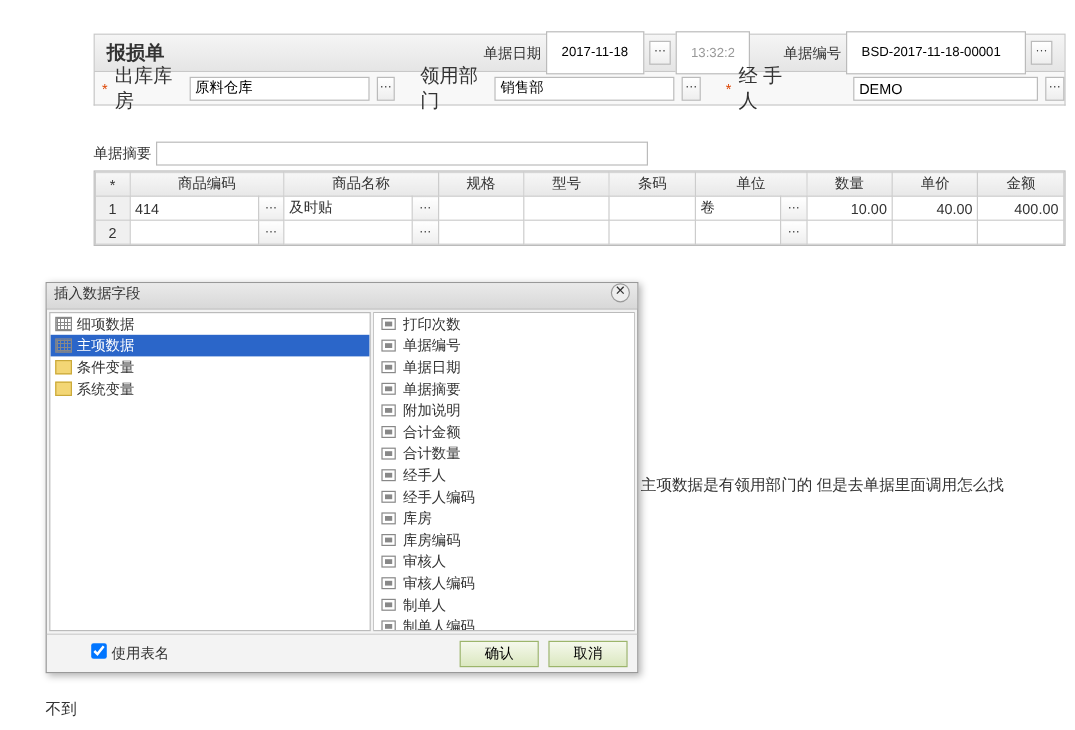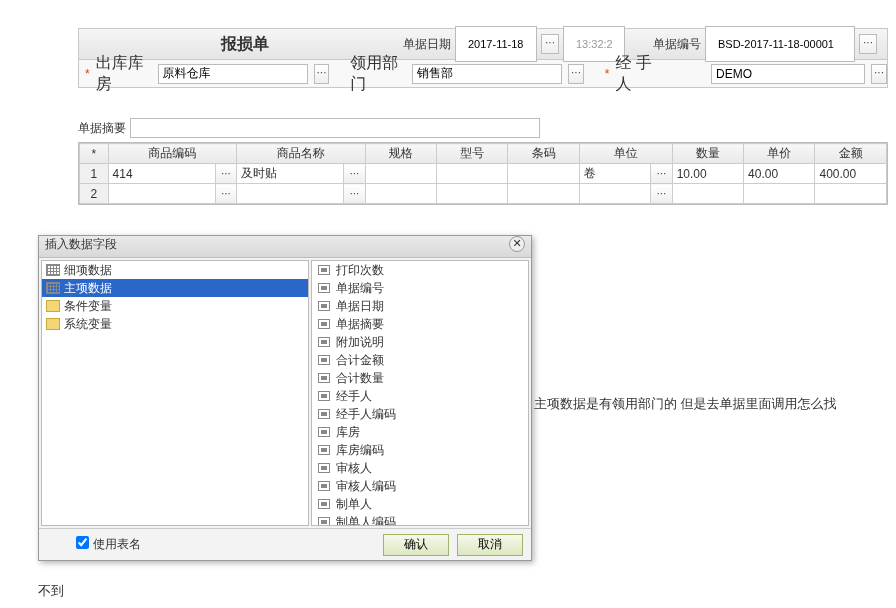--- a/index.html
+++ b/index.html
@@ -1,20 +1,20 @@
 <!DOCTYPE html>
 <html><head>
 <meta charset="utf-8">
 <style>
 * { box-sizing: border-box; margin: 0; padding: 0; font-family: "Microsoft YaHei", SimSun, Arial, sans-serif; }
 body { background: #fff; font-size: 12px; color: #333; width: 896px; height: 608px; position: relative; overflow: hidden; }
 
 .form-area { position: absolute; left: 78px; top: 28px; right: 8px; }
 .title-bar { background: linear-gradient(#f5f5f5,#e5e5e5); border: 1px solid #c8c8c8; height: 32px; display: flex; align-items: center; padding: 0 10px; }
-.title-bar .title { font-size: 16px; font-weight: bold; color: #333; flex: 0 0 180px; text-align: right; }
+.title-bar .title { font-size: 16px; font-weight: bold; color: #333; flex: 0 0 180px; }
 .title-bar .field-group { display: flex; align-items: center; gap: 4px; }
 .title-bar .lbl { font-size: 12px; }
 .title-bar input[type=text] { border: 1px solid #bbb; height: 36px; padding: 0 12px; font-size: 11px; background: #fff; }
 .title-bar .btn-dots { width: 18px; height: 20px; border: 1px solid #bbb; background: linear-gradient(#fff,#eee); font-size: 10px; line-height: 16px; text-align: center; cursor: pointer; }
 
 .row2 { display: flex; align-items: center; height: 28px; padding: 4px 0; gap: 6px; border-left:1px solid #c8c8c8; border-right:1px solid #c8c8c8; border-bottom:1px solid #c8c8c8; background:#f8f8f8; padding-left:6px;}
 .row2 .req { color: #d40; }
 .row2 .lbl { font-size: 16px; }
 .row2 input[type=text] { border: 1px solid #bbb; height: 20px; padding: 0 4px; font-size: 12px; background: #fff; }
 .row2 .btn-dots { width: 18px; height: 20px; border: 1px solid #bbb; background: linear-gradient(#fff,#eee); font-size: 10px; line-height: 16px; text-align: center; cursor: pointer; }
@@ -23,21 +23,21 @@
 .summary-row .lbl { font-size:12px; }
 .summary-row input { border:1px solid #bbb; height:20px; width:410px; padding:0 4px; background:#fff;}
 
 .grid { margin-top:4px; border:1px solid #bbb; width:100%; }
 .grid table { border-collapse: collapse; width: 100%; table-layout: fixed; }
 .grid th, .grid td { border: 1px solid #ccc; height: 20px; font-size: 12px; padding: 0 4px; overflow: hidden; white-space: nowrap; }
 .grid th { background: linear-gradient(#f7f7f7,#e8e8e8); font-weight: normal; text-align: center; }
 .grid td { background: #fff; }
 .grid .rownum { width: 24px; text-align: center; background:#f0f0f0;}
 .grid .dots-cell { width:18px; text-align:center; background:linear-gradient(#fff,#eee); cursor:pointer; font-size:10px;}
-.grid td.num { text-align: left; }
+.grid td.num { text-align: right; }
 
 
 .dialog { position: absolute; left: 38px; top: 235px; width: 494px; background: #f3f3f3; border: 1px solid #999; box-shadow: 2px 2px 6px rgba(0,0,0,0.3); }
 .dialog .dlg-title { background: linear-gradient(#eaeaea,#d8d8d8); height: 22px; display: flex; align-items: flex-start; justify-content: space-between; padding: 0 6px; font-size: 12px; border-bottom:1px solid #bbb;}
 .dialog .dlg-close { width: 16px; height: 16px; border: 1px solid #999; border-radius: 8px; text-align: center; line-height: 13px; cursor: pointer; font-size: 11px; background:#eee;}
 .dialog .dlg-body { display: flex; height: 270px; }
 .dialog .tree-pane { width: 268px; border: 1px solid #bbb; margin: 2px; background: #fff; overflow:auto;}
 .dialog .list-pane { flex: 1; border: 1px solid #bbb; margin: 2px 2px 2px 0; background: #fff; overflow:auto;}
 .tree-item { display:flex; align-items:center; height:18px; padding:0 4px; cursor:pointer; gap:4px;}
 .tree-item.sel { background:#2b66c9; color:#fff; }

